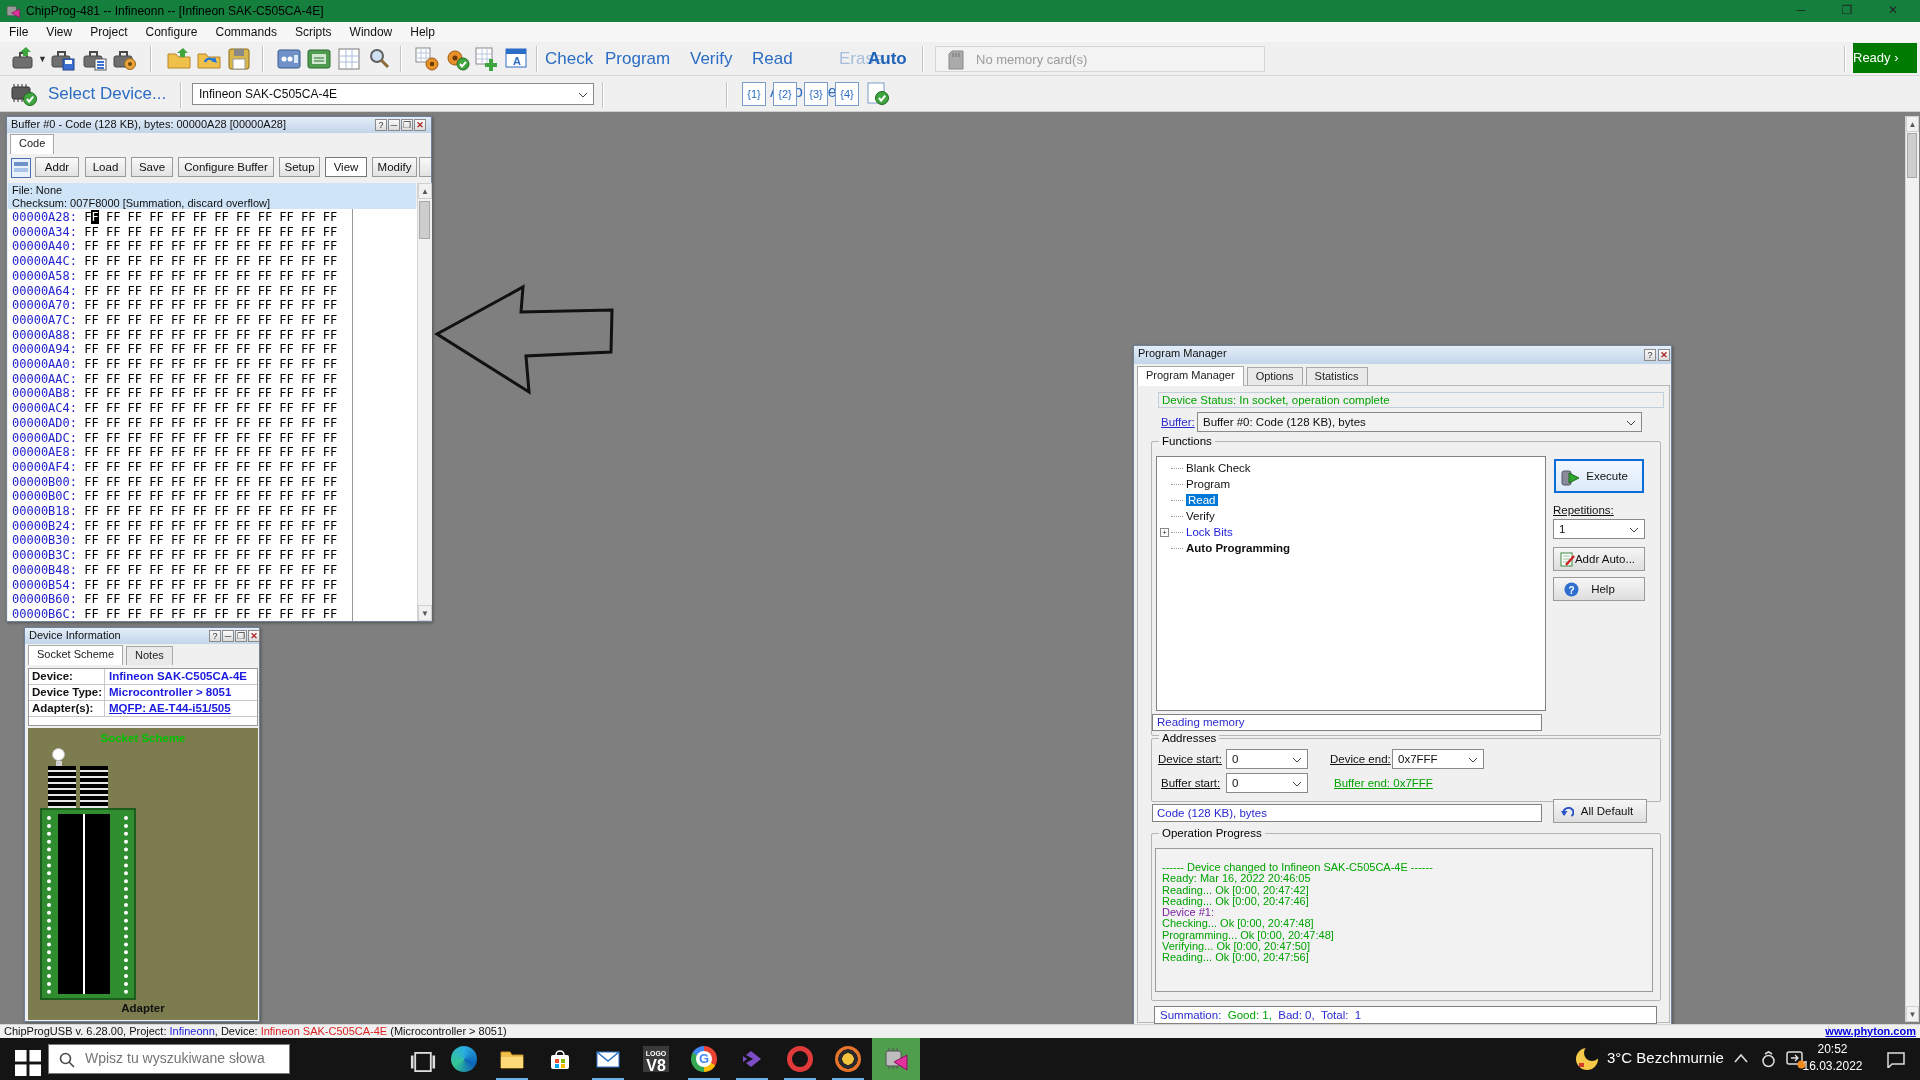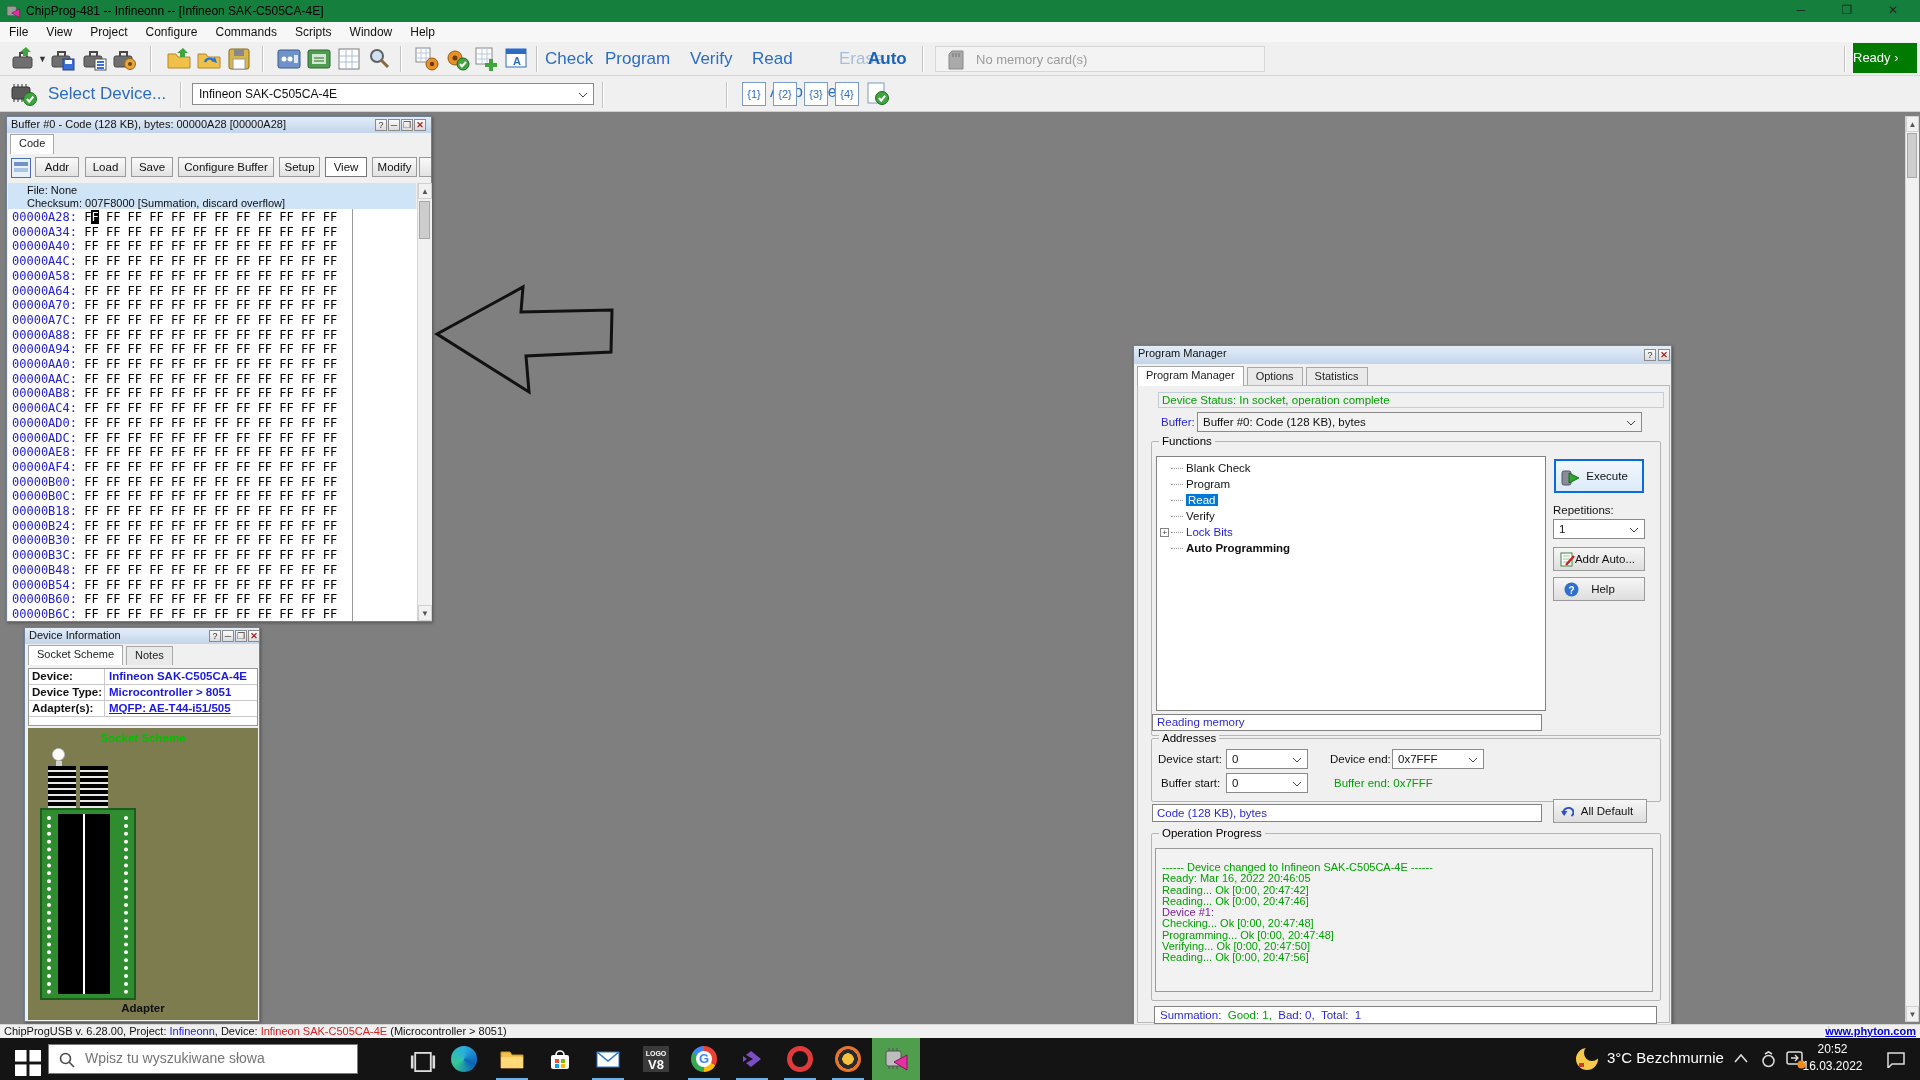--- a/index.html
+++ b/index.html
@@ -36,33 +36,33 @@
   .wtitle{position:absolute;left:0;top:0;right:0;height:16px;background:linear-gradient(#e4edf8,#c2d5ea);font-size:11px;padding:1px 0 0 4px;color:#111;}
   .wbtn{position:absolute;top:2px;width:12px;height:12px;background:linear-gradient(#fafafa,#dcdcdc);border:1px solid #8a8a8a;font-size:9px;line-height:10px;text-align:center;color:#333;}
   .wbtn.x{color:#a22;font-weight:bold;}
   .tabsrow{position:absolute;left:0;right:0;height:20px;background:#f0f0f0;}
   .tab{display:inline-block;height:19px;margin-left:3px;padding:2px 8px 0 8px;font-size:11px;border:1px solid #a8a8a8;border-bottom:none;background:#e9e9e9;color:#222;vertical-align:bottom;}
   .tab.active{background:#fff;height:20px;position:relative;z-index:2;}
 
   
   .bufbtn{position:absolute;top:2px;height:20px;background:linear-gradient(#fafafa,#e2e2e2);border:1px solid #9a9a9a;font-size:11.5px;text-align:center;line-height:18px;color:#111;}
   .bufbtn.pressed{background:#fff;border-color:#777;}
-  #bufInfo{left:1px;top:66px;width:408px;height:26px;background:#cfe4f7;font-size:11px;color:#101010;line-height:13px;padding:1px 0 0 19px;}
+  #bufInfo{left:1px;top:66px;width:408px;height:26px;background:#cfe4f7;font-size:11px;color:#101010;line-height:13px;padding:1px 0 0 4px;}
   #hexArea{left:1px;top:92px;width:409px;height:412px;background:#fff;font-family:"DejaVu Sans Mono",monospace;font-size:12px;line-height:14.7px;padding:1px 0 0 4px;overflow:hidden;white-space:pre;}
   .hexaddr{color:#2222cc;}
   .cursor{background:#000;color:#fff;}
   #hexDivider{left:345px;top:92px;width:1px;height:412px;background:#9a9a9a;}
   .sbar{position:absolute;background:#f1f1f1;border-left:1px solid #d5d5d5;}
   .sarrow{position:absolute;left:0;width:100%;height:16px;text-align:center;font-size:8px;color:#555;line-height:16px;background:#f1f1f1;border:1px solid #d0d0d0;}
   .sthumb{position:absolute;left:1px;background:#cdcdcd;border:1px solid #a8a8a8;}
 
   
   .group{position:absolute;border:1px solid #b5b5b5;border-radius:2px;}
   .grouplabel{position:absolute;top:-7px;left:7px;background:#f0f0f0;padding:0 3px;font-size:11.5px;color:#000;}
-  .pmlabel{font-size:11.5px;color:#111;}
+  .pmlabel{font-size:11.5px;color:#111;text-decoration:underline;}
   .pmblue{color:#2a2ad0;}
   .pmgreen{color:#00a300;}
   .drop{position:absolute;background:#fff;border:1px solid #8a8a8a;font-size:11.5px;line-height:18px;padding-left:5px;color:#111;}
   .stdbtn{position:absolute;background:linear-gradient(#f6f6f6,#dedede);border:1px solid #9a9a9a;font-size:11.5px;color:#111;text-align:center;}
   #pmTreeBox{left:22px;top:110px;width:390px;height:255px;background:#fff;border:1px solid #828282;padding-top:5px;}
   .treerow{height:16px;font-size:11.5px;color:#111;white-space:nowrap;}
   .plusbox{display:inline-block;width:9px;height:9px;border:1px solid #848484;background:#fff;font-size:8px;line-height:7px;text-align:center;margin:0 2px 0 3px;vertical-align:1px;color:#333;}
   .plspace{display:inline-block;width:14px;}
   .leader{display:inline-block;width:12px;border-top:1px dotted #999;margin:0 3px 3px 0;}
   .treelabel.sel{background:#0078d7;color:#fff;padding:0 2px;}
@@ -90,21 +90,21 @@
   
   #statusbar{left:0;top:1024px;width:1920px;height:14px;background:#f0f0f0;border-top:1px solid #d5d5d5;font-size:11px;line-height:13px;}
   #sbLink{position:absolute;right:4px;top:0;color:#0000e0;font-weight:bold;text-decoration:underline;}
   .sbsep{position:absolute;top:1px;height:12px;border-left:1px solid #c8c8c8;}
 
   
   #taskbar{left:0;top:1038px;width:1920px;height:42px;background:#141414;}
   .slot{position:absolute;top:0;width:48px;height:42px;}
   .slot .line{position:absolute;left:8px;bottom:0;width:32px;height:2px;background:#6cb2e8;}
   .appico{position:absolute;left:11px;top:8px;width:26px;height:26px;}
-  #search{position:absolute;left:48px;top:6px;width:310px;height:30px;background:#fff;border:1px solid #7a7a7a;}
+  #search{position:absolute;left:48px;top:6px;width:242px;height:30px;background:#fff;border:1px solid #7a7a7a;}
   #search input{position:absolute;left:34px;top:4px;width:220px;border:none;outline:none;font-size:14px;color:#444;font-family:"Liberation Sans",sans-serif;background:transparent;}
   #clock{position:absolute;left:1795px;top:3px;width:75px;height:36px;color:#fff;font-size:12px;text-align:center;line-height:17px;}
   #weatherText{position:absolute;left:1607px;top:11px;color:#fff;font-size:15px;}
   .trayglyph{position:absolute;color:#ddd;}
 </style>
 </head>
 <body>
 
 <div id="screen">
 
@@ -513,21 +513,21 @@
     <div class="slot" style="left:584px">
       <svg class="appico" viewBox="0 0 26 26">
           <rect x="2" y="6" width="22" height="15" fill="#fff" stroke="#2e75c8"></rect>
           <path d="M2 6 L13 15 L24 6" fill="none" stroke="#2e75c8" stroke-width="1.6"></path>
         </svg>
       <div class="line"></div>
     </div>
     <div class="slot" style="left:632px">
       <div class="appico" style="background:#3a3a3a;color:#fff;font-size:7px;text-align:center">
         <div style="padding-top:4px;font-weight:bold">LOGO</div>
-        <div style="font-size:13px;font-weight:bold">V8</div>
+        <div style="font-size:16px;font-weight:bold">V8</div>
       </div>
     </div>
     <div class="slot" style="left:680px">
       <div class="appico" style="border-radius:50%;background:conic-gradient(#ea4335 0 120deg,#fbbc05 120deg 180deg,#34a853 180deg 300deg,#4285f4 300deg 360deg)">
         <div style="position:absolute;left:5px;top:5px;width:16px;height:16px;border-radius:50%;background:#fff;color:#4285f4;font-size:13px;font-weight:bold;text-align:center;line-height:16px">G</div>
       </div>
       <div class="line"></div>
     </div>
     <div class="slot" style="left:728px">
       <svg class="appico" viewBox="0 0 26 26">

